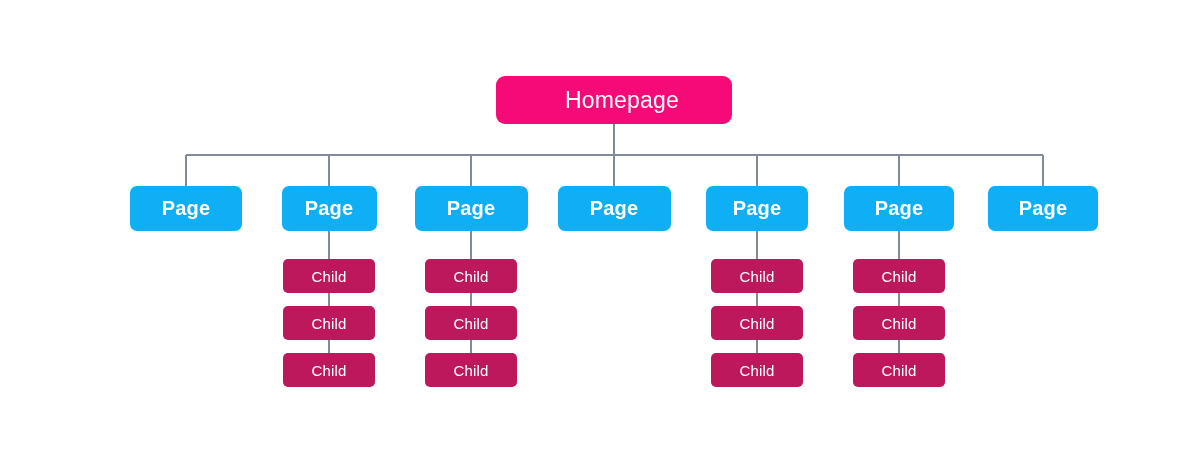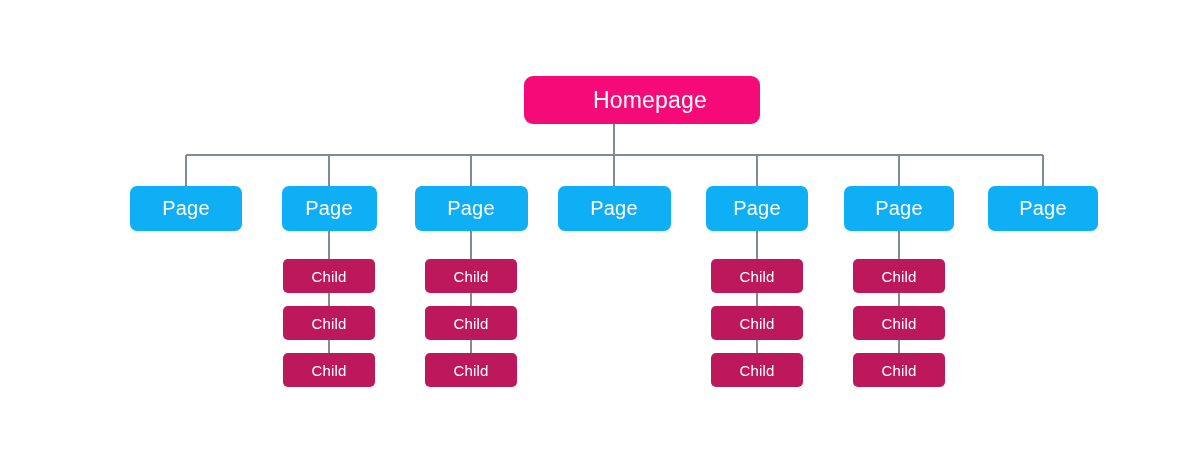--- a/index.html
+++ b/index.html
@@ -34,41 +34,41 @@
   .node-root {
     background: #f50a78;
     border-radius: 9px;
     font-size: 23px;
     font-weight: 400;
   }
   .node-page {
     background: #0faff5;
     border-radius: 7px;
     font-size: 20px;
-    font-weight: 400;
+    font-weight: 700;
   }
   .node-child {
     background: #be185d;
     border-radius: 5px;
     font-size: 15px;
     font-weight: 400;
   }
   .connector {
     position: absolute;
     background: #828a97;
     z-index: 1;
   }
   .connector-v { width: 2px; }
   .connector-h { height: 2px; }
 </style>
 </head>
 <body>
 
 <div id="sitemap-canvas">
-    <div class="node node-root" style="left: 524px; top: 76px; width: 236px; height: 48px; padding-left: 16px;">
+    <div class="node node-root" style="left: 496px; top: 76px; width: 236px; height: 48px; padding-left: 16px;">
       <span>Homepage</span>
     </div>
     <div class="connector connector-v" style="left: 613px; top: 124px; width: 2px; height: 31px;"></div>
     <div class="connector connector-h" style="left: 186px; top: 154px; width: 857px; height: 2px;"></div>
     <div class="connector connector-v" style="left: 185px; top: 155px; width: 2px; height: 31px;"></div>
     <div class="node node-page" style="left: 130px; top: 186px; width: 112px; height: 45px;">
       <span>Page</span>
     </div>
     <div class="connector connector-v" style="left: 328px; top: 155px; width: 2px; height: 31px;"></div>
     <div class="node node-page" style="left: 281.5px; top: 186px; width: 95px; height: 45px;">

